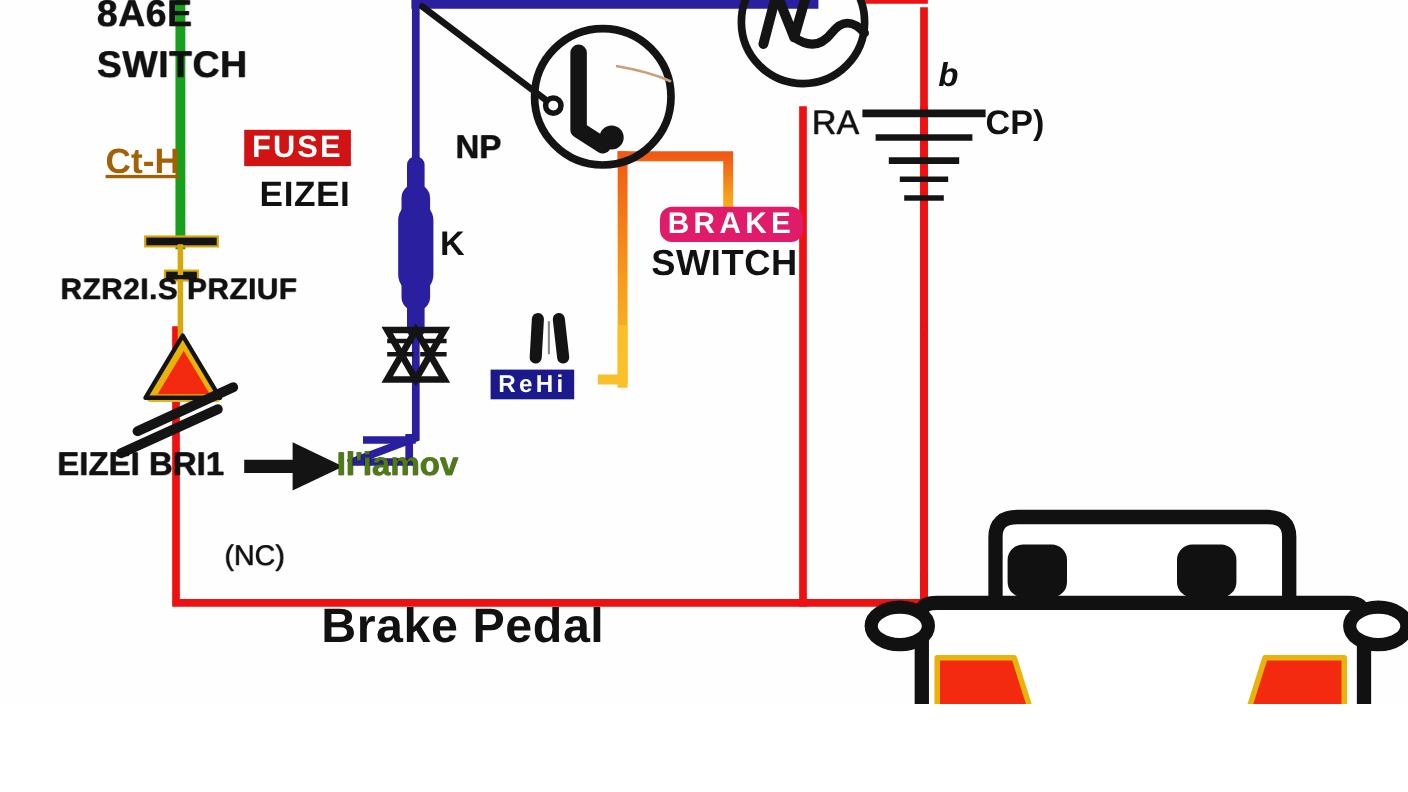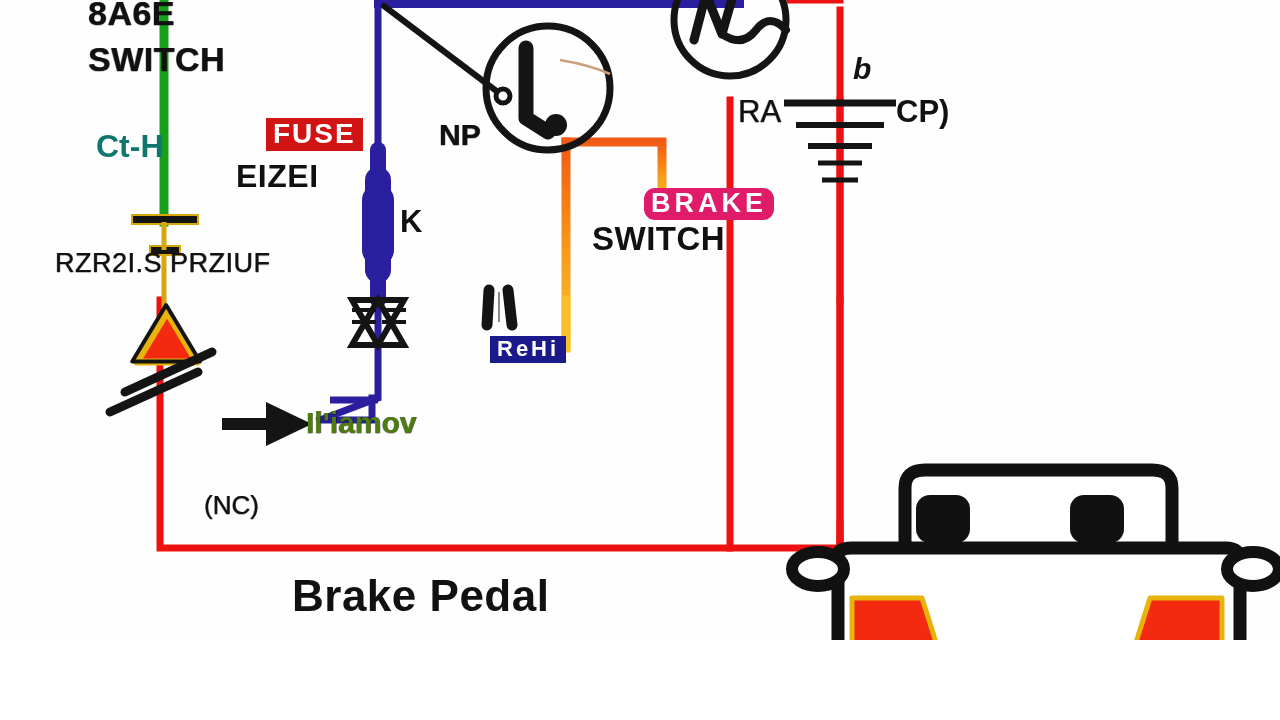--- a/index.html
+++ b/index.html
@@ -36,26 +36,25 @@
     text-shadow: 0.6px 0 0 rgba(0,0,0,0.55), -0.6px 0 0 rgba(0,0,0,0.35), 0 0.7px 0 rgba(0,0,0,0.25);
     filter: blur(0.25px);
   }
   .hl {
     display: inline-block;
     padding: 2px 7px 3px 7px;
     color: #ffffff;
     font-weight: bold;
     letter-spacing: 2px;
     filter: blur(0.3px);
-    margin-left: 44px;
   }
   .hl-red   { background: #d21313; }
   .hl-pink  { background: #e01b6a; }
   .hl-blue  { background: #1a1a8c; }
-  .lbl-green { color: #0f766e; }
+  .lbl-green { color: #a16207; text-decoration: underline; }
   .big-title {
     font-weight: bold;
     letter-spacing: 0.5px;
   }
 </style>
 </head>
 <body>
 
 <div id="stage">
 
@@ -184,48 +183,49 @@
     </g>
 
   </svg>
 
   <div class="lbl big-title lbl-blurred" style="left:88px; top:-4px; font-size:34px;">8A6E</div>
 
   <div class="lbl big-title lbl-blurred" style="left:88px; top:42px; font-size:34px;">SWITCH</div>
 
   <div class="lbl lbl-green" style="left:96px; top:130px; font-size:32px; font-weight:bold;">Ct-H</div>
 
-  <div class="lbl lbl-blurred" style="left:55px; top:250px; font-size:27px; font-weight:normal; letter-spacing:0.5px;">RZR2I.S PRZIUF</div>
-
+  <div class="lbl lbl-blurred" style="left:55px; top:250px; font-size:27px; font-weight:bold; letter-spacing:0.5px;">RZR2I.S PRZIUF</div>
+
+  <div class="lbl lbl-blurred" style="left:52px; top:408px; font-size:30px; font-weight:bold;">EIZEI BRI1</div>
 
   <div class="lbl lbl-blurred" style="left:306px; top:408px; font-size:30px; font-weight:bold; color:#4d7c0f;">Il'iamov</div>
 
   <div class="lbl lbl-blurred" style="left:204px; top:456px; font-size:26px;margin-top:36px;">(NC)</div>
 
   <div class="lbl" style="left:222px; top:118px; font-size:28px;">
     <span class="hl hl-red">FUSE</span>
   </div>
 
   <div class="lbl big-title" style="left:236px; top:160px; font-size:32px;">EIZEI</div>
 
-  <div class="lbl lbl-blurred" style="left:414px; top:120px; font-size:30px; font-weight:bold;margin-left:25px;">NP</div>
+  <div class="lbl lbl-blurred" style="left:414px; top:120px; font-size:30px; font-weight:bold;">NP</div>
 
   <div class="lbl" style="left:400px; top:206px; font-size:31px; font-weight:bold;">K</div>
 
   <div class="lbl" style="left:446px; top:336px; font-size:22px;">
     <span class="hl hl-blue" style="letter-spacing:3px;">ReHi</span>
   </div>
 
   <div class="lbl" style="left:600px; top:188px; font-size:27px;">
     <span class="hl hl-pink" style="letter-spacing:4px;border-radius:11px;">BRAKE</span>
   </div>
 
   <div class="lbl big-title" style="left:592px; top:222px; font-size:33px;">SWITCH</div>
 
   <div class="lbl lbl-blurred" style="left:738px; top:96px; font-size:31px; font-weight:normal;">RA</div>
 
   <div class="lbl" style="left:853px; top:54px; font-size:30px; font-weight:bold; font-style:italic;">b</div>
 
   <div class="lbl" style="left:896px; top:96px; font-size:31px; font-weight:bold;">CP)</div>
 
-  <div class="lbl big-title" style="left:292px; top:574px; font-size:44px;">Brake Pedal</div>
+  <div class="lbl big-title" style="left:292px; top:548px; font-size:44px;">Brake Pedal</div>
 
 </div>
 
 </body></html>

